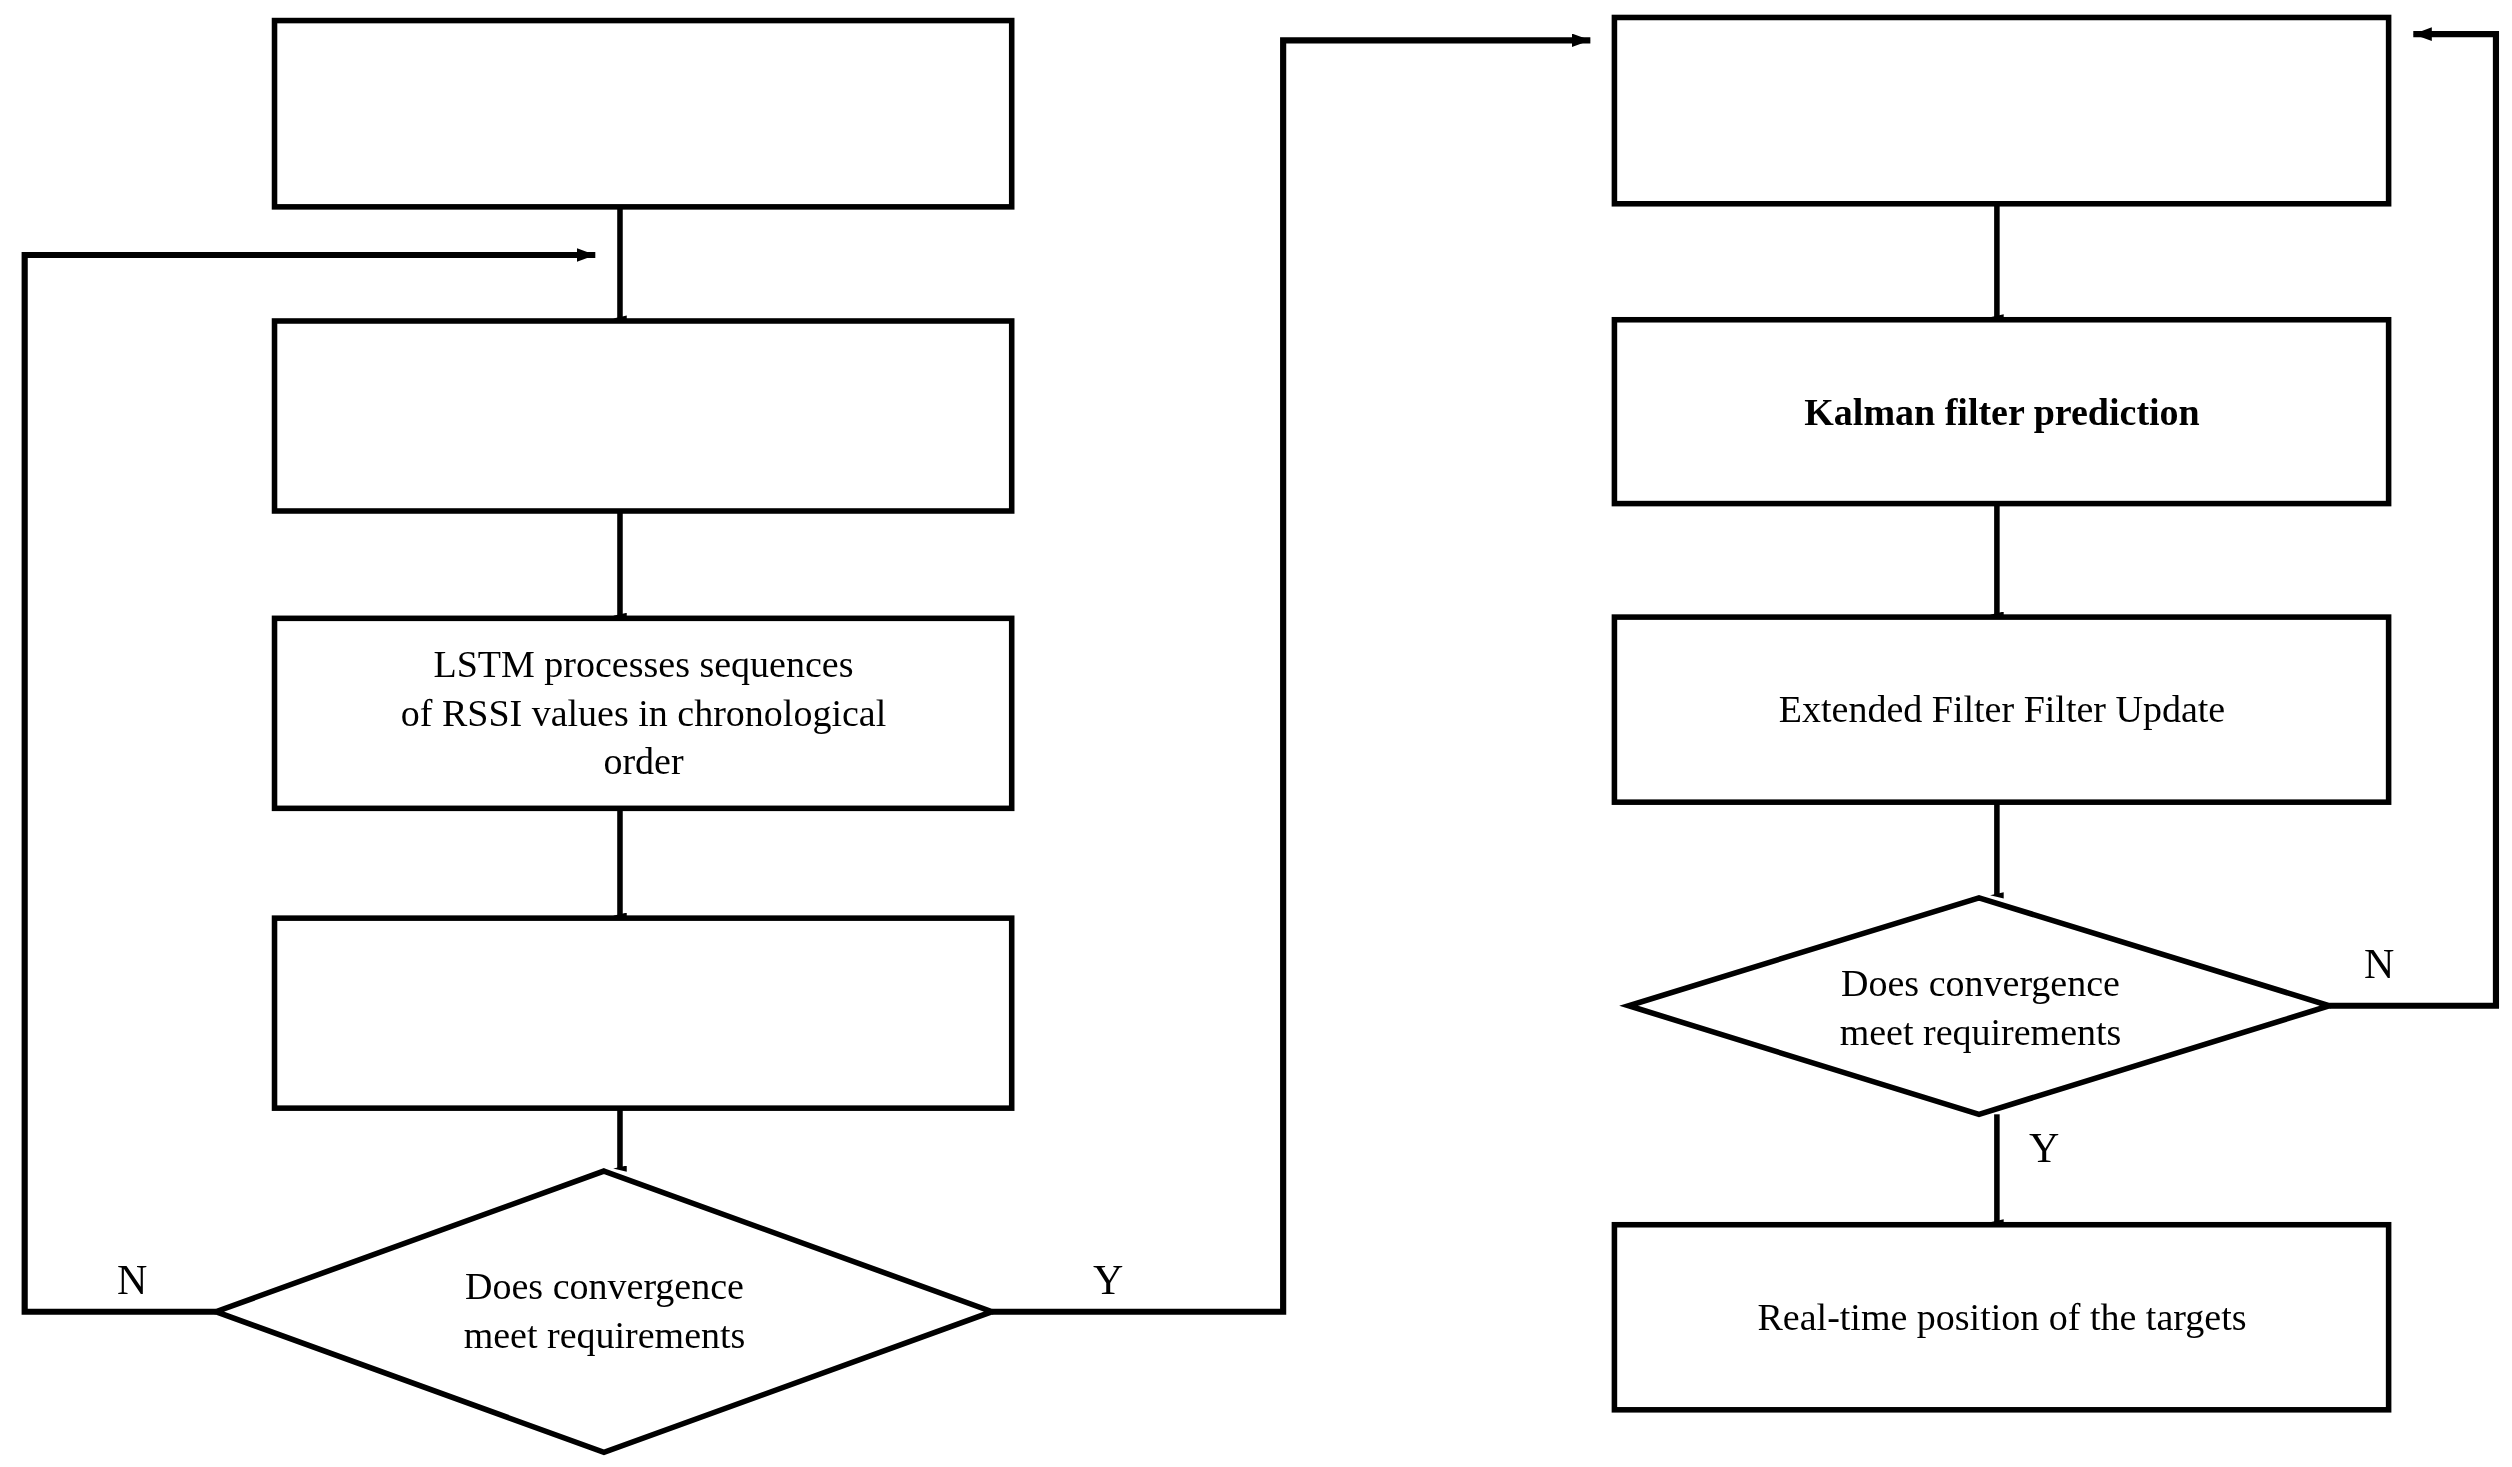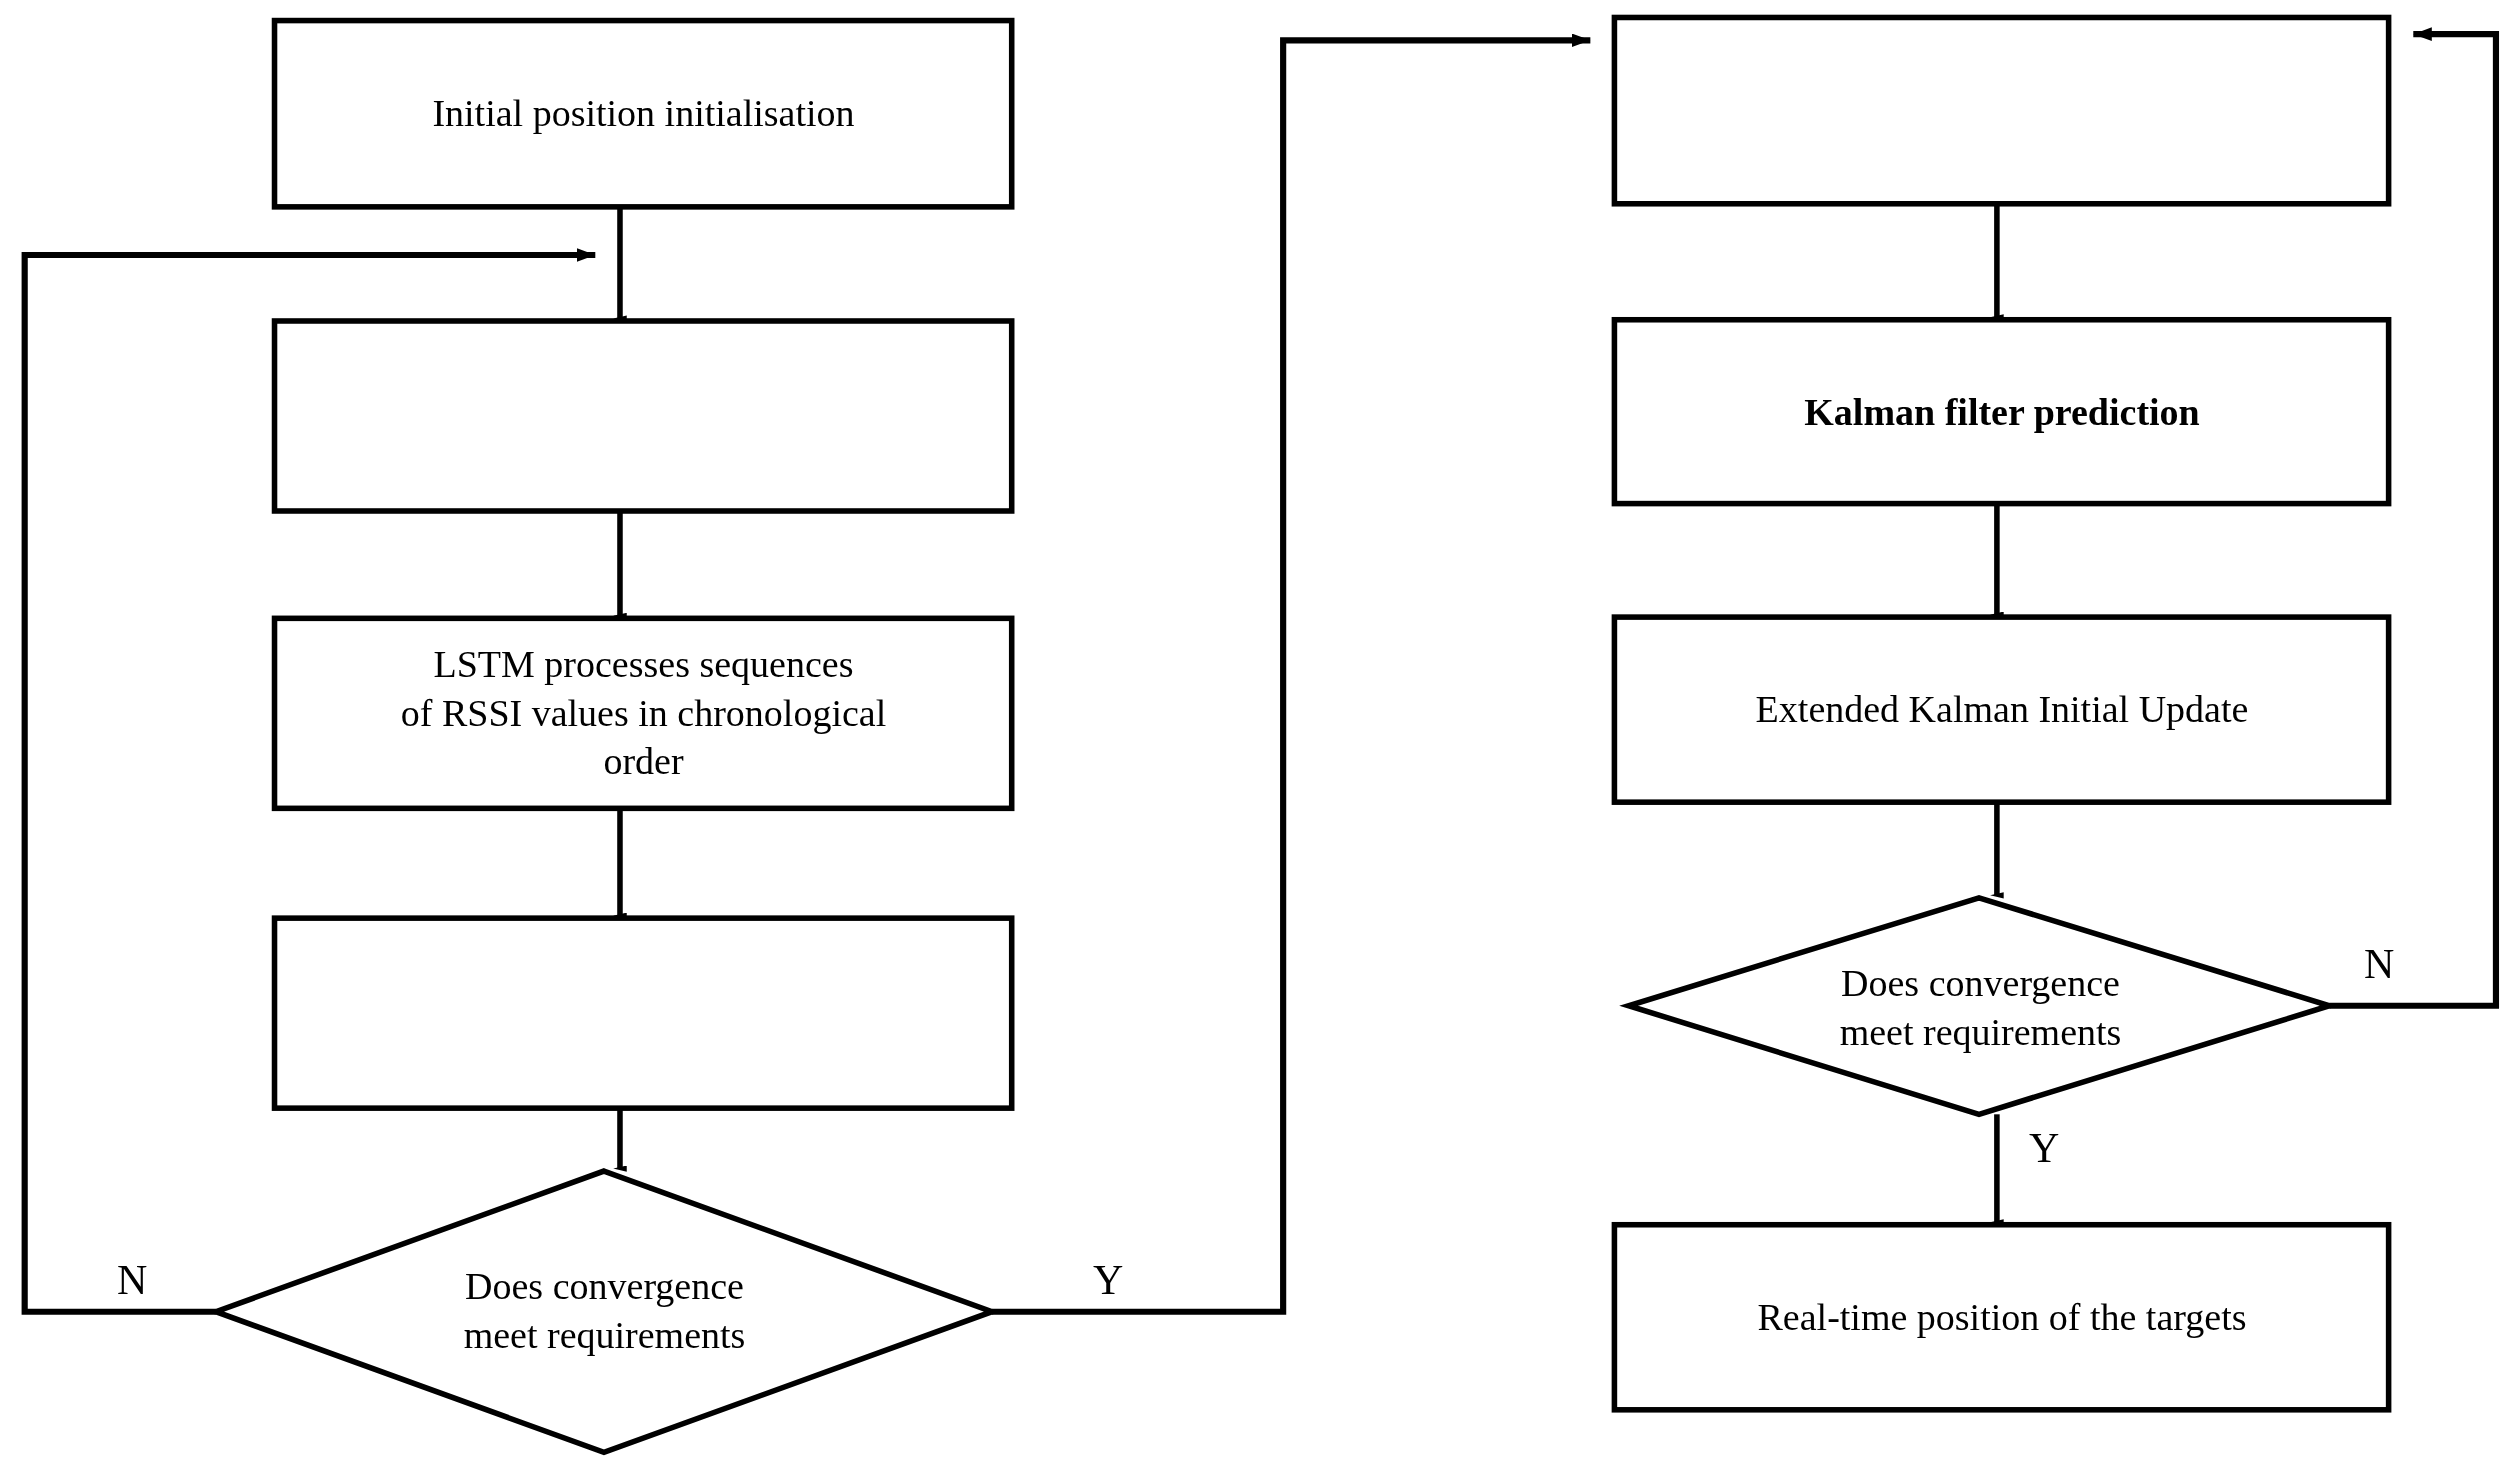--- a/index.html
+++ b/index.html
@@ -97,39 +97,38 @@
 
     <line x1="3237" y1="816" x2="3237" y2="996" stroke="#000000" stroke-width="9" marker-end="url(#arrow-down)"></line>
 
     <line x1="3237" y1="1300" x2="3237" y2="1451" stroke="#000000" stroke-width="9" marker-end="url(#arrow-down)"></line>
 
     <line x1="3237" y1="1806" x2="3237" y2="1981" stroke="#000000" stroke-width="9" marker-end="url(#arrow-down)"></line>
 
     <polyline points="3776,1630 4046,1630 4046,55 3912,55" fill="none" stroke="#000000" stroke-width="10" marker-end="url(#arrow-left)"></polyline>
   </svg>
 
-  <div class="node-label" style="left:281px; top:20.4px; width:725px; height:186px;">Initial position initialisation</div>
 
 
   <div class="node-label" style="left:281px; top:618px; width:725px; height:190px;">LSTM processes sequences
 of RSSI values in chronological
 order</div>
 
 
   <div class="node-label" style="left:370px; top:1209px; width:469px; height:204px;">Does convergence
 meet requirements</div>
 
   <div class="edge-label" style="left:117px; top:1259px;">N</div>
 
   <div class="edge-label" style="left:1093px; top:1259px;">Y</div>
 
 
   <div class="node-label" style="left:1621px; top:320px; width:762px; height:184px;font-weight:bold;">Kalman filter prediction</div>
 
-  <div class="node-label" style="left:1621px; top:617px; width:762px; height:185px;">Extended Kalman Initial Update</div>
+  <div class="node-label" style="left:1621px; top:617px; width:762px; height:185px;">Extended Filter Filter Update</div>
 
   <div class="node-label" style="left:1746px; top:906px; width:469px; height:204px;">Does convergence
 meet requirements</div>
 
   <div class="node-label" style="left:1621px; top:1225px; width:762px; height:185px;">Real-time position of the targets</div>
 
   <div class="edge-label" style="left:2364px; top:943px;">N</div>
 
   <div class="edge-label" style="left:2029px; top:1127px;">Y</div>
 

